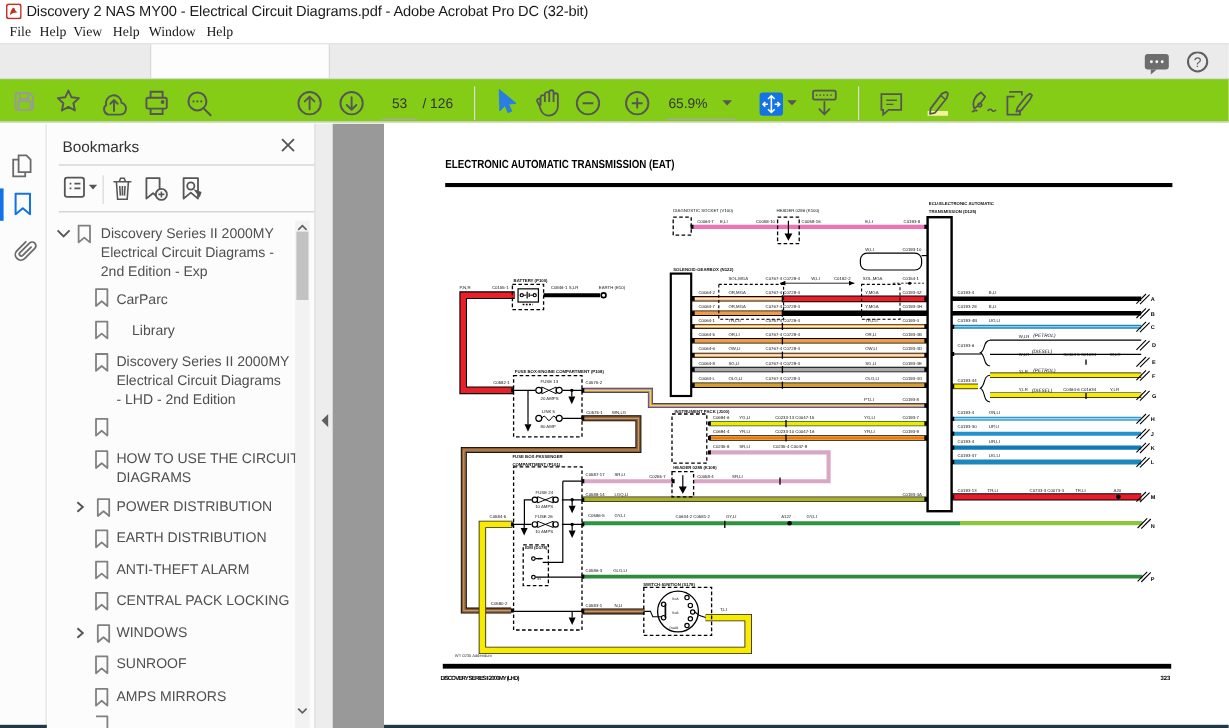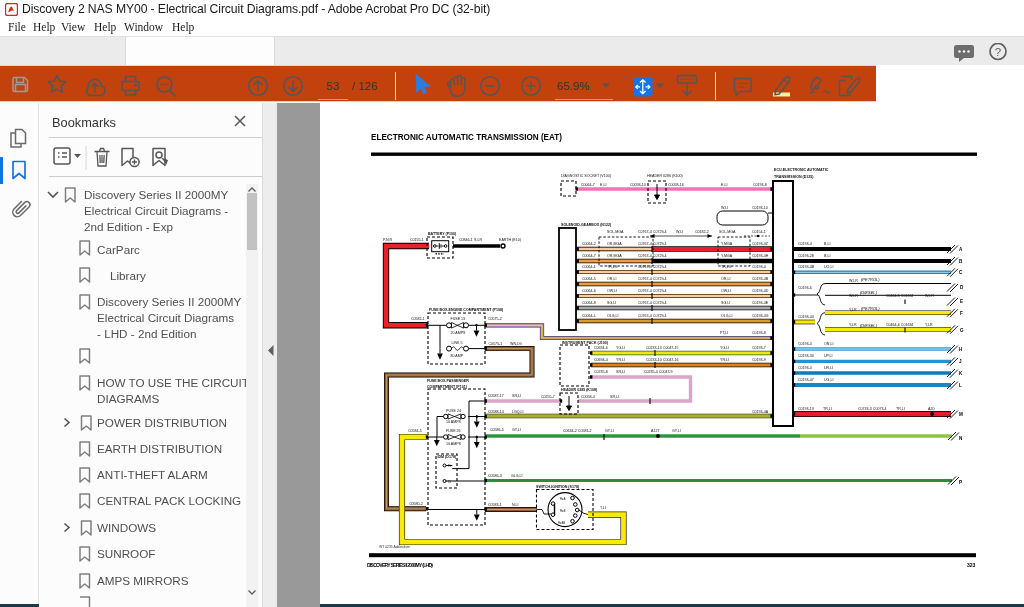--- a/index.html
+++ b/index.html
@@ -10,21 +10,21 @@
 #titlebar{left:0;top:0;width:1024px;height:18px;background:#fff;padding-left:39px;}
 #title-text{left:22px;top:2px;font-size:12.2px;color:#1a1a1a;letter-spacing:-0.1px;}
 
 #menubar{left:0;top:18px;width:1024px;height:18px;background:#fff;font-size:11.5px;color:#1a1a1a;}
 #menubar span{position:absolute;top:3px;font-family:Liberation Serif, serif;}
 
 #tabbar{left:0;top:36px;width:1024px;height:29px;background:#ebebeb;border-top:1px solid #e0e0e0;}
 #activetab{left:125px;top:0px;width:150px;height:29px;background:#fdfdfd;border-left:1px solid #d8d8d8;border-right:1px solid #d8d8d8;}
 .tabtxt{font-size:12px;color:#333;margin-top:42px;}
 
-#toolbar{left:0;top:65px;width:876px;height:37px;background:#c2410c;border-bottom:1px solid #d4d4d4;border-top:1px solid #d8d8d8;}
+#toolbar{left:0;top:65px;width:1024px;height:37px;background:#84cc16;border-bottom:1px solid #d4d4d4;border-top:1px solid #d8d8d8;}
 
 #iconstrip{left:0;top:103px;width:39px;height:504px;background:#fcfcfc;border-right:1px solid #e2e2e2;}
 #panel{left:40px;top:103px;width:222px;height:504px;background:#fcfcfc;}
 #divider{left:262px;top:103px;width:15px;height:504px;background:#ededed;border-left:1px solid #dcdcdc;}
 .ptxt{position:absolute;color:#4f4f4f;font-size:11.7px;line-height:16px;white-space:nowrap;}
 
 .bstrip{top:603.5px;height:3.5px;}
 </style>
 </head>
 <body>

